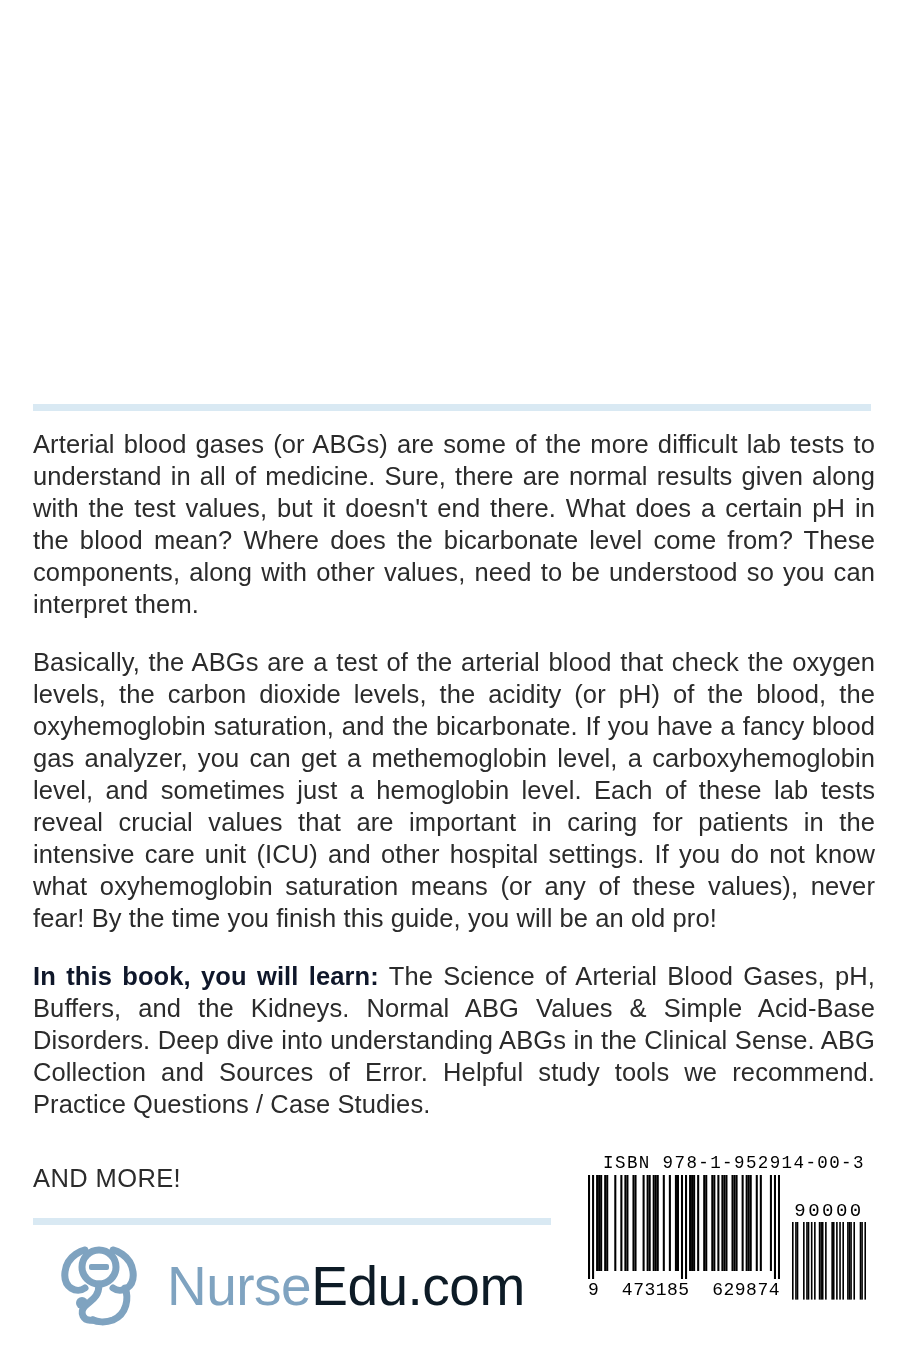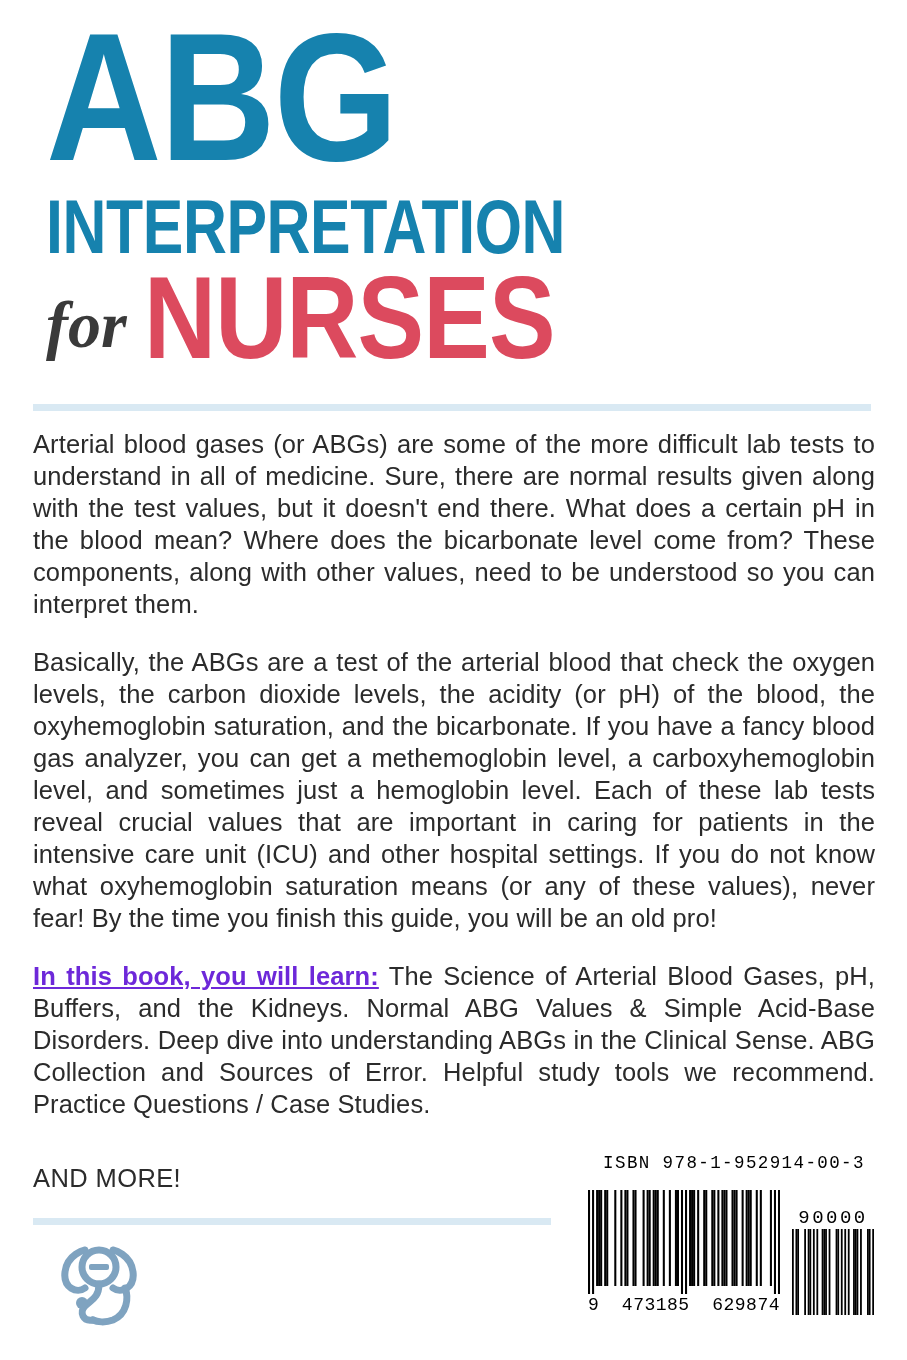--- a/index.html
+++ b/index.html
@@ -109,21 +109,21 @@
     font-size: 25.5px;
     line-height: 32px;
     color: #2b2b2b;
     text-align: justify;
     letter-spacing: 0.1px;
   }
   .body-copy p {
     margin: 0 0 26px 0;
   }
   .body-copy p:last-child { margin-bottom: 0; }
-  .body-copy b { font-weight: bold; color: #6d28d9; text-decoration: underline; }
+  .body-copy b { font-weight: bold; color: #0f172a; }
 
   .and-more {
     position: absolute;
     left: 33px;
     top: 1160px;
     font-family: "Liberation Sans", sans-serif;
     font-size: 25.5px;
     line-height: 36.6px;
     color: #2b2b2b;
     letter-spacing: 0.4px;
@@ -155,30 +155,30 @@
     left: 588px;
     top: 1153px;
     width: 292px;
   }
   .isbn-line {
     font-family: "Liberation Mono", monospace;
     font-size: 17.5px;
     letter-spacing: 1.4px;
     color: #000;
     text-align: center;
-    margin-bottom: 17px;
+    margin-bottom: 2px;
     white-space: nowrap;
   }
   .bc-row {
     display: flex;
     align-items: flex-end;
     gap: 12px;
   }
   .bc-main { width: 192px; }
-  .bc-addon { width: 82px; }
+  .bc-addon { width: 74px; }
   .addon-digits {
     font-family: "Liberation Mono", monospace;
     font-size: 19px;
     letter-spacing: 2.5px;
     color: #000;
     text-align: center;
     line-height: 1.05;
   }
   .bars {
     display: block;
@@ -192,28 +192,20 @@
     justify-content: space-between;
     margin-top: 1px;
     letter-spacing: 0.5px;
   }
 </style>
 </head>
 <body>
 
 <div class="cover">
 
-  <div class="title-block">
-    <div class="title-abg">ABG</div>
-    <div class="title-interp">INTERPRETATION</div>
-    <div class="title-row3">
-      <span class="title-for">for</span>
-      <span class="title-nurses">NURSES</span>
-    </div>
-  </div>
 
   <div class="rule-top"></div>
 
   <div class="body-copy">
     <p>Arterial blood gases (or ABGs) are some of the more difficult lab tests to understand in all of medicine. Sure, there are normal results given along with the test values, but it doesn't end there. What does a certain pH in the blood mean? Where does the bicarbonate level come from? These components, along with other values, need to be understood so you can interpret them.</p>
     <p>Basically, the ABGs are a test of the arterial blood that check the oxygen levels, the carbon dioxide levels, the acidity (or pH) of the blood, the oxyhemoglobin saturation, and the bicarbonate. If you have a fancy blood gas analyzer, you can get a methemoglobin level, a carboxyhemoglobin level, and sometimes just a hemoglobin level. Each of these lab tests reveal crucial values that are important in caring for patients in the intensive care unit (ICU) and other hospital settings. If you do not know what oxyhemoglobin saturation means (or any of these values), never fear! By the time you finish this guide, you will be an old pro!</p>
     <p><b>In this book, you will learn:</b><span> The Science of Arterial Blood Gases, pH, Buffers, and the Kidneys. Normal ABG Values &amp; Simple Acid-Base Disorders. Deep dive into understanding ABGs in the Clinical Sense. ABG Collection and Sources of Error. Helpful study tools we recommend. Practice Questions / Case Studies.</span></p>
   </div>
 
   <div class="and-more">AND MORE!</div>
@@ -231,20 +223,23 @@
         <circle cx="44" cy="27" r="17" stroke="#7fa3c0" stroke-width="7" fill="none"></circle>
 
         <rect x="34" y="24" width="20" height="6" rx="2" fill="#7fa3c0"></rect>
 
         <path d="M44 44 C44 58 36 60 30 66 C24 72 28 82 38 80" stroke="#7fa3c0" stroke-width="7" stroke-linecap="round" fill="none"></path>
 
         <path d="M70 48 C74 58 72 74 58 80 C50 83 42 82 38 80" stroke="#7fa3c0" stroke-width="7" stroke-linecap="round" fill="none"></path>
 
         <circle cx="27" cy="63" r="6" fill="#7fa3c0"></circle>
       </svg>
+    </span>
+    <span class="logo-text">
+      <span class="lt-nurse">Nurse</span><span class="lt-edu">Edu.com</span>
     </span>
   </div>
 
   <div class="barcode-zone">
     <div class="isbn-line">ISBN 978-1-952914-00-3</div>
     <div class="bc-row">
       <div class="bc-main">
         <svg class="bars" viewBox="0 0 192 104" preserveAspectRatio="none" xmlns="http://www.w3.org/2000/svg">
           <g id="main-bars" fill="#000">
               <rect x="0.000" y="0" width="2.061" height="104"></rect>

